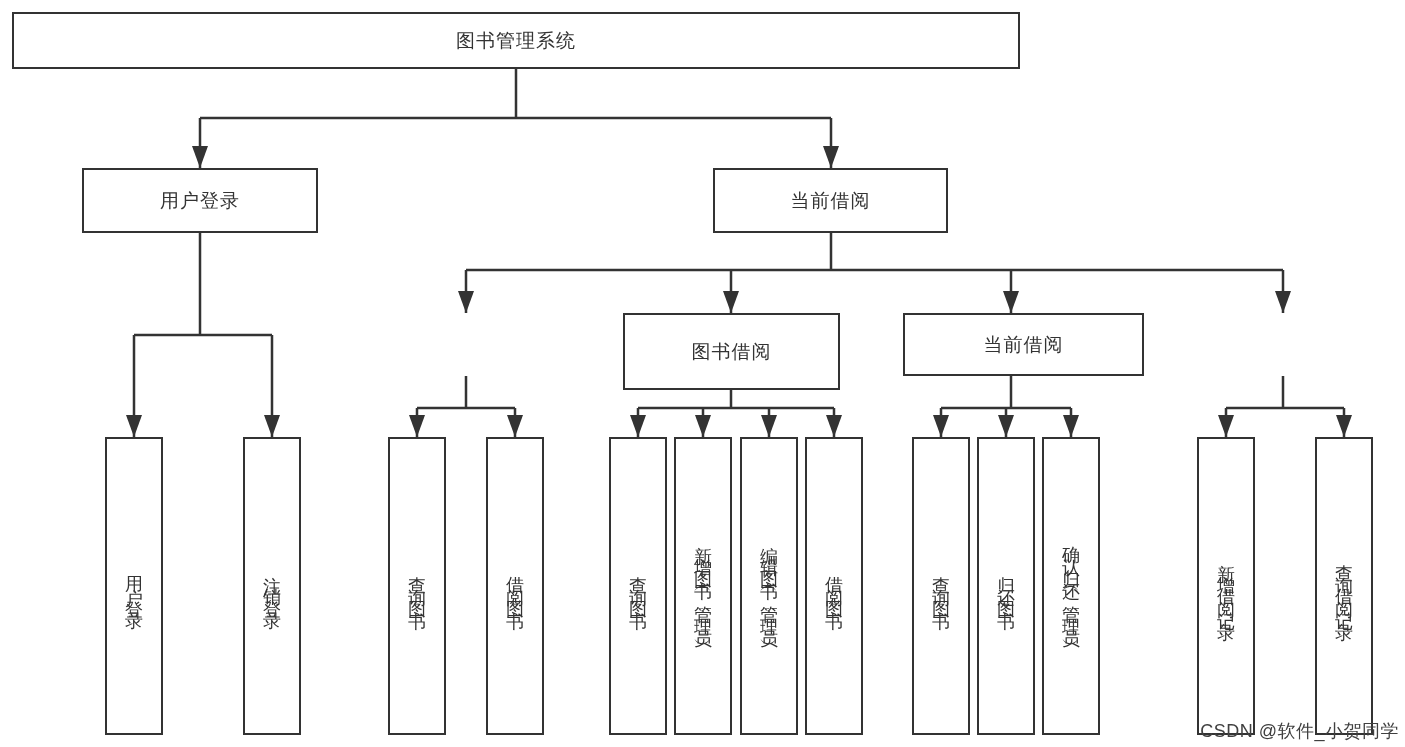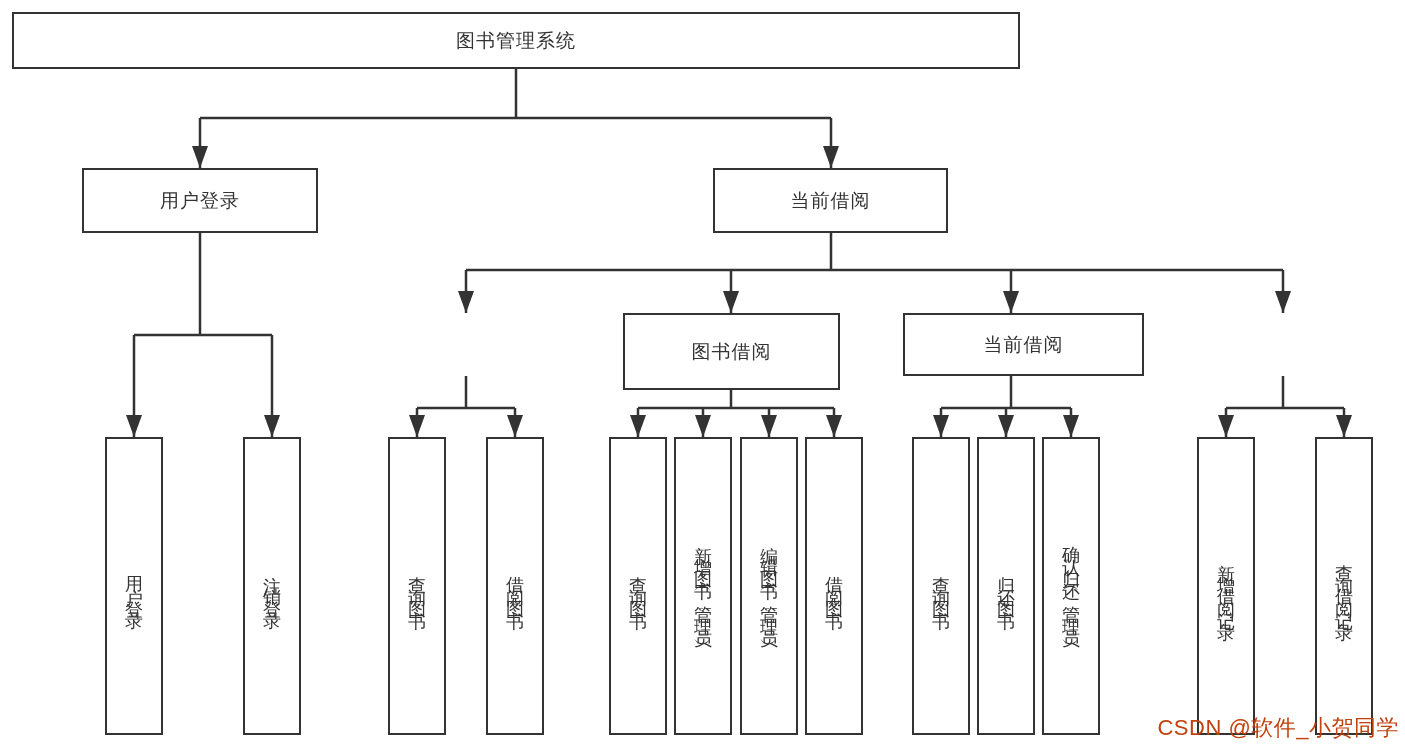--- a/index.html
+++ b/index.html
@@ -48,22 +48,22 @@
     font-size: 18px;
     line-height: 1;
     letter-spacing: 12px;
     white-space: nowrap;
   }
   .watermark {
     position: absolute;
     right: 6px;
     bottom: 4px;
     z-index: 10;
-    font-size: 22px;
-    color: #c2410c;
+    font-size: 18px;
+    color: #404040;
     letter-spacing: 0.5px;
     white-space: nowrap;
   }
 </style>
 </head>
 <body>
 
 <div class="stage">
 
   <svg class="connectors" width="1405" height="747" viewBox="0 0 1405 747">

